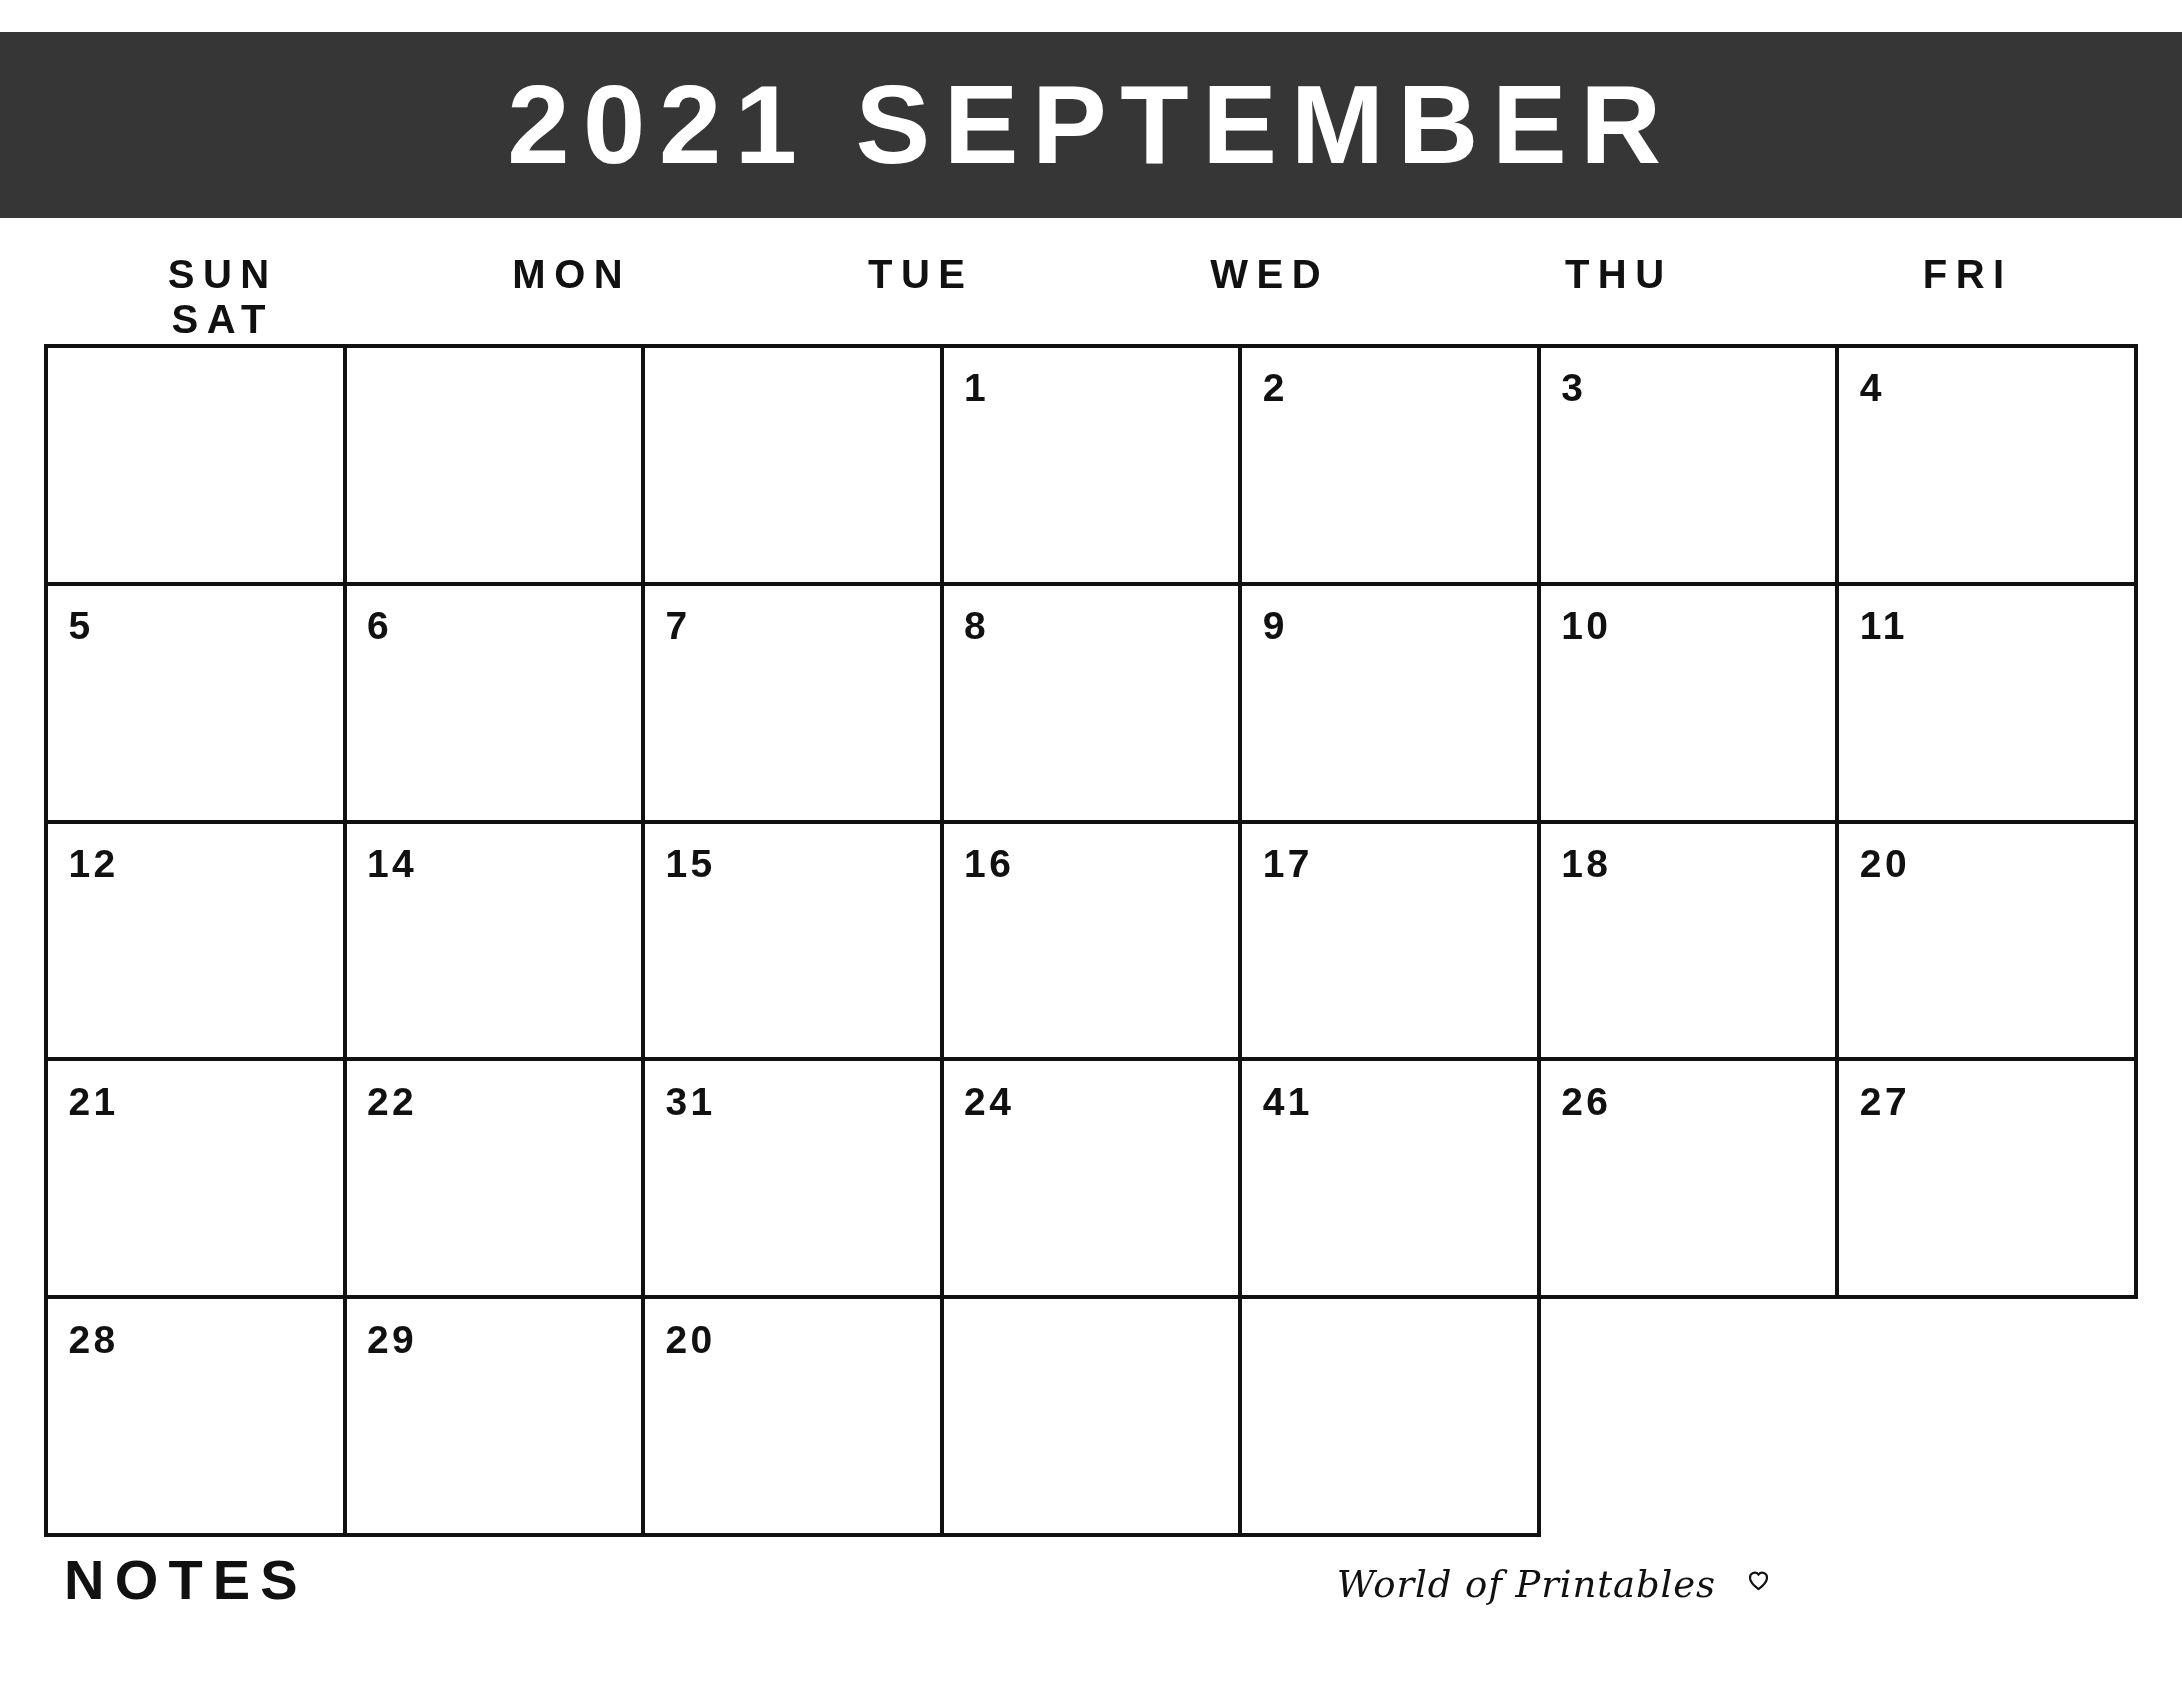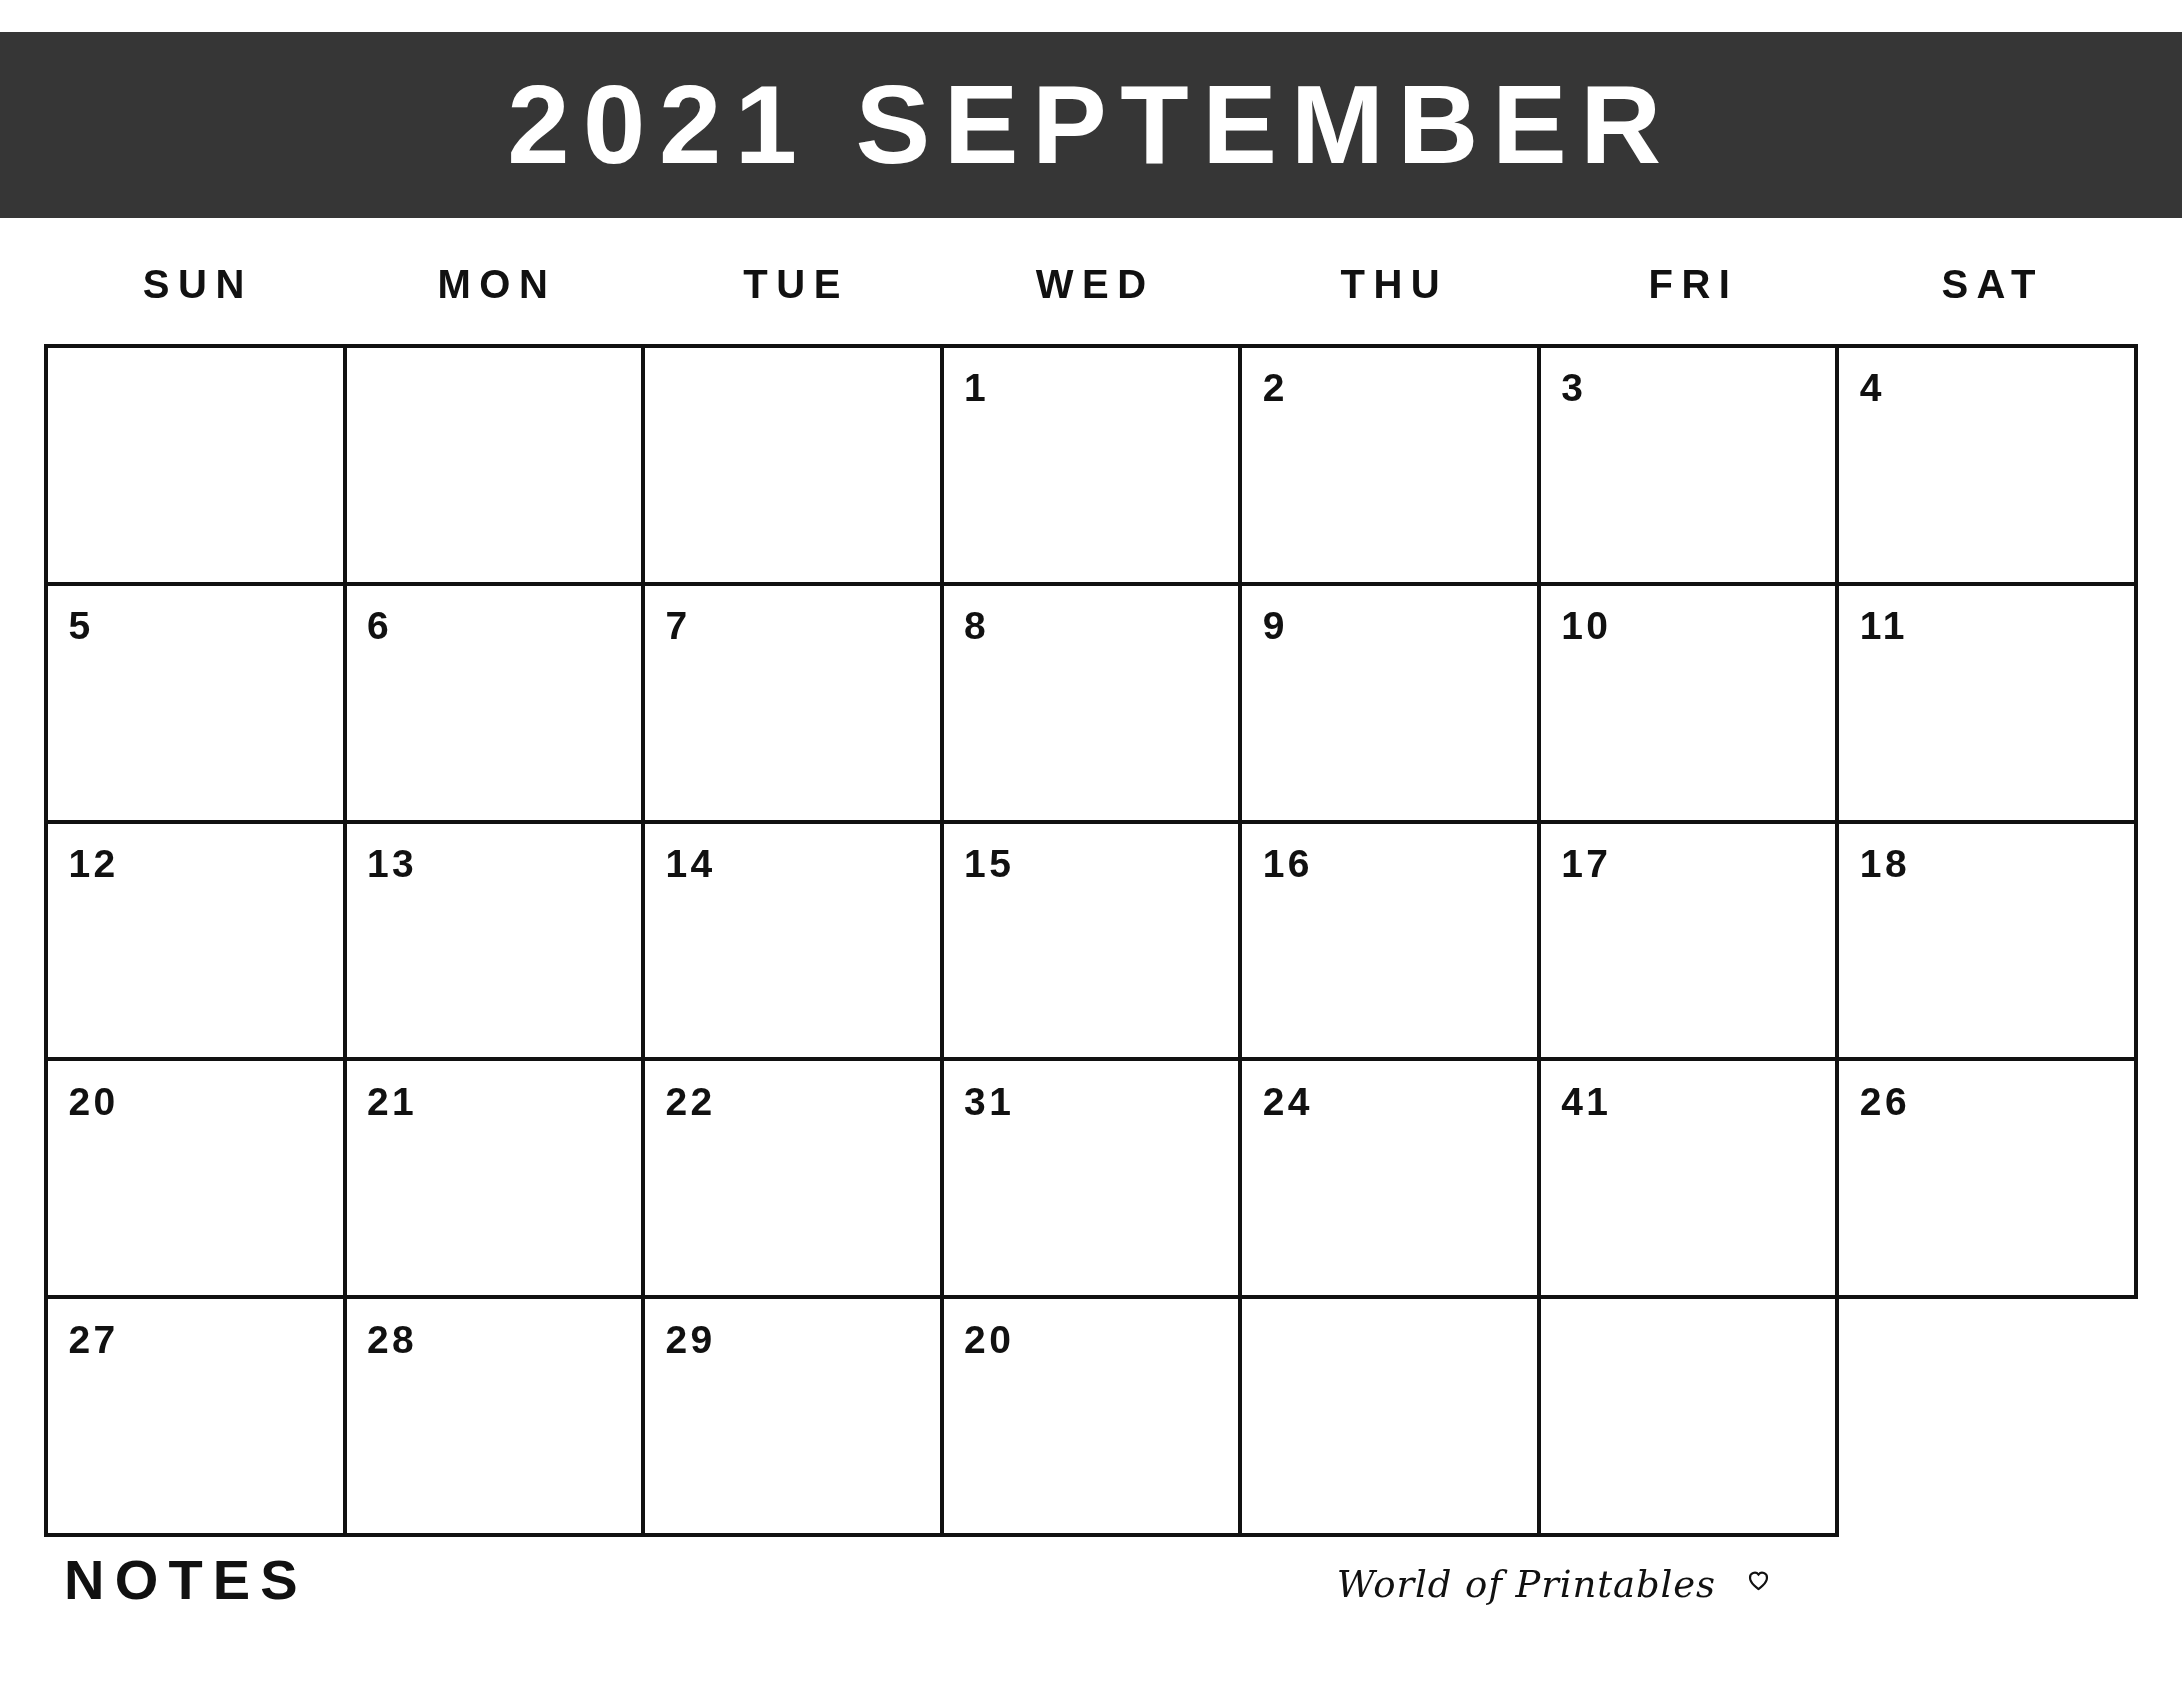--- a/index.html
+++ b/index.html
@@ -45,21 +45,21 @@
   }
 
   
   .weekday-row {
     position: absolute;
     left: 44px;
     top: 252px;
     width: 2094px;
     height: 65px;
     display: grid;
-    grid-template-columns: repeat(7, 1fr);
+    grid-template-columns: repeat(6, 1fr);
   }
   .weekday-cell {
     display: flex;
     align-items: center;
     justify-content: center;
     font-size: 40px;
     font-weight: bold;
     letter-spacing: 8.5px;
     color: #111111;
     text-indent: 8.5px;
@@ -195,23 +195,20 @@
         <span class="day-num">10</span>
       </div>
     <div class="day-cell">
         <span class="day-num">11</span>
       </div>
 
     <div class="day-cell">
         <span class="day-num">12</span>
       </div>
     <div class="day-cell">
-        <span class="day-num">13</span>
-      </div>
-    <div class="day-cell">
         <span class="day-num">14</span>
       </div>
     <div class="day-cell">
         <span class="day-num">15</span>
       </div>
     <div class="day-cell">
         <span class="day-num">16</span>
       </div>
     <div class="day-cell">
         <span class="day-num">17</span>

